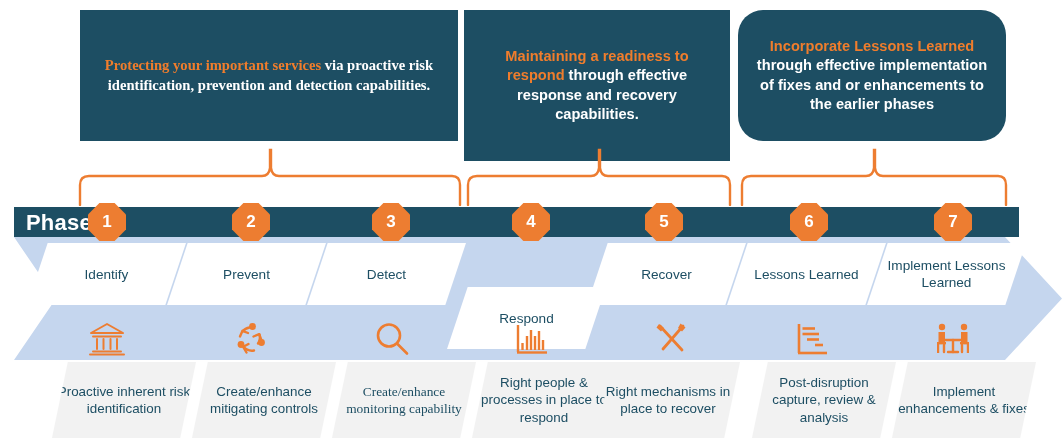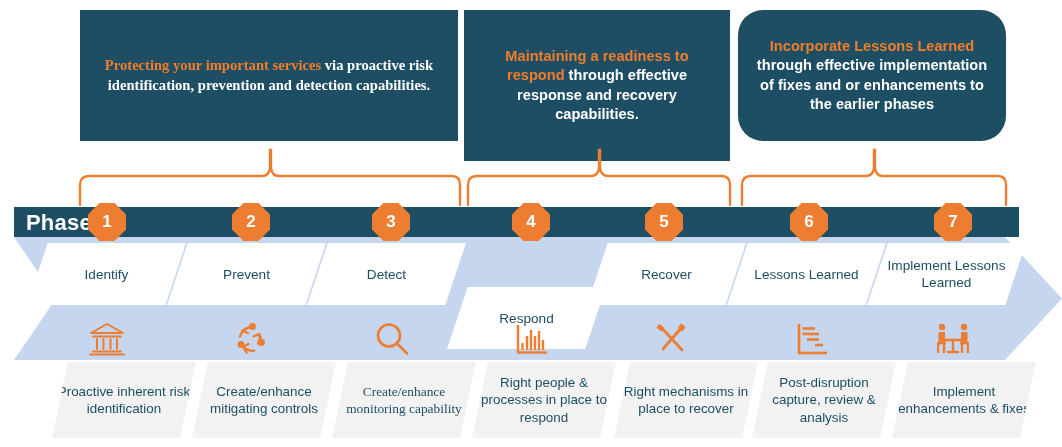--- a/index.html
+++ b/index.html
@@ -290,21 +290,21 @@
   </div>
   <div class="desccard" style="left:192px;width:144px;">
     <span>Create/enhance mitigating controls</span>
   </div>
   <div class="desccard" style="left:332px;width:144px;font-family:Liberation Serif, serif;">
     <span>Create/enhance monitoring capability</span>
   </div>
   <div class="desccard" style="left:472px;width:144px;justify-content:flex-end;">
     <span>Right people &amp; processes in place to respond</span>
   </div>
-  <div class="desccard" style="left:614px;width:144px;justify-content:flex-end;">
+  <div class="desccard" style="left:596px;width:144px;justify-content:flex-end;">
     <span>Right mechanisms in place to recover</span>
   </div>
   <div class="desccard" style="left:752px;width:144px;">
     <span>Post-disruption capture, review &amp; analysis</span>
   </div>
   <div class="desccard" style="left:892px;width:144px;">
     <span>Implement enhancements &amp; fixes</span>
   </div>
 
 </div>

